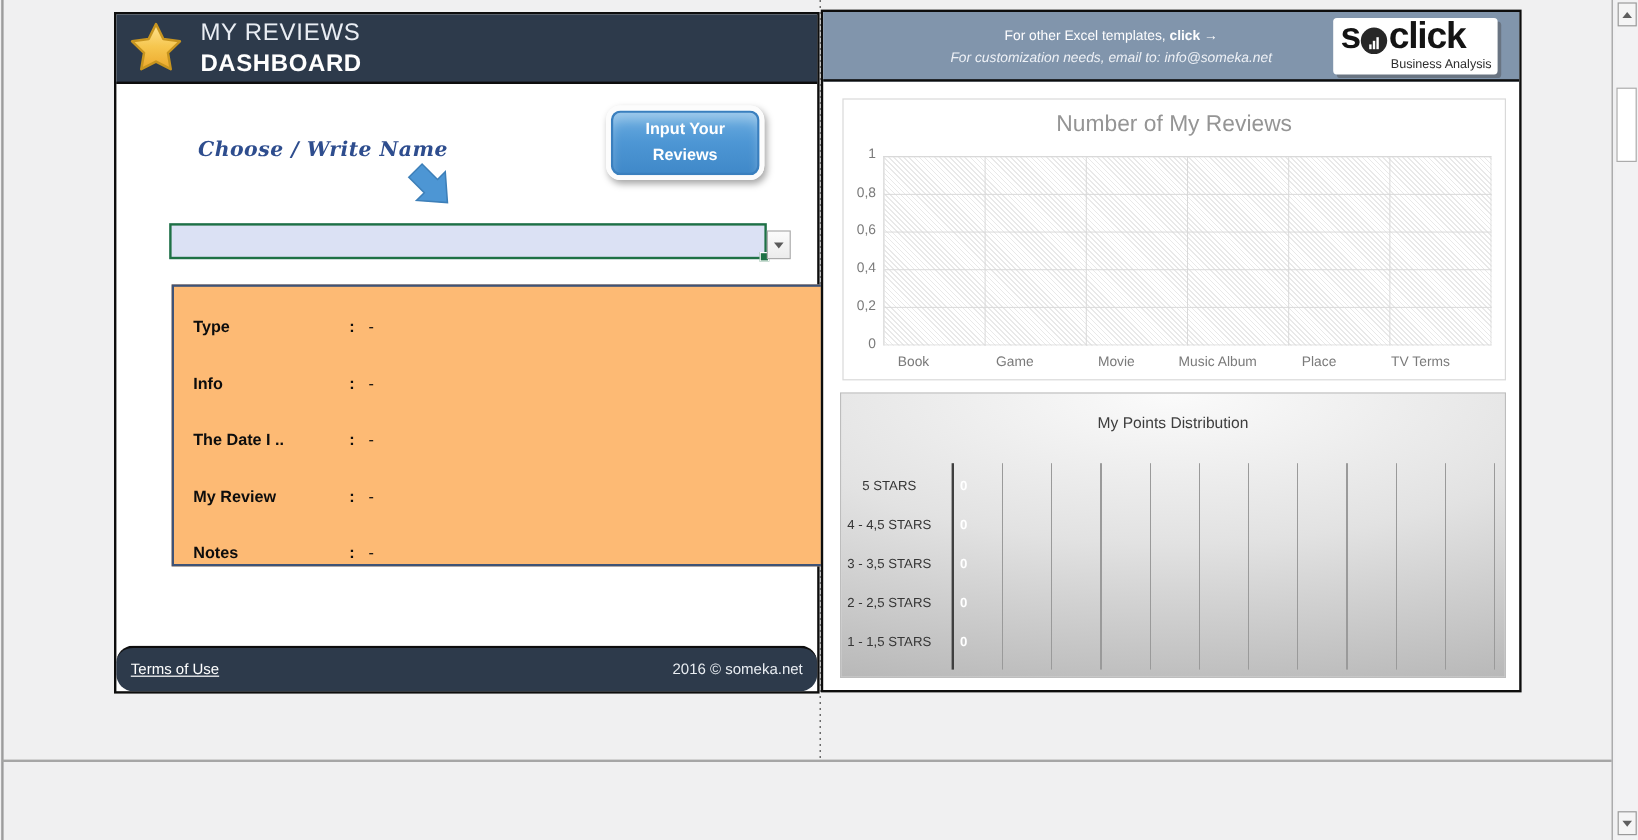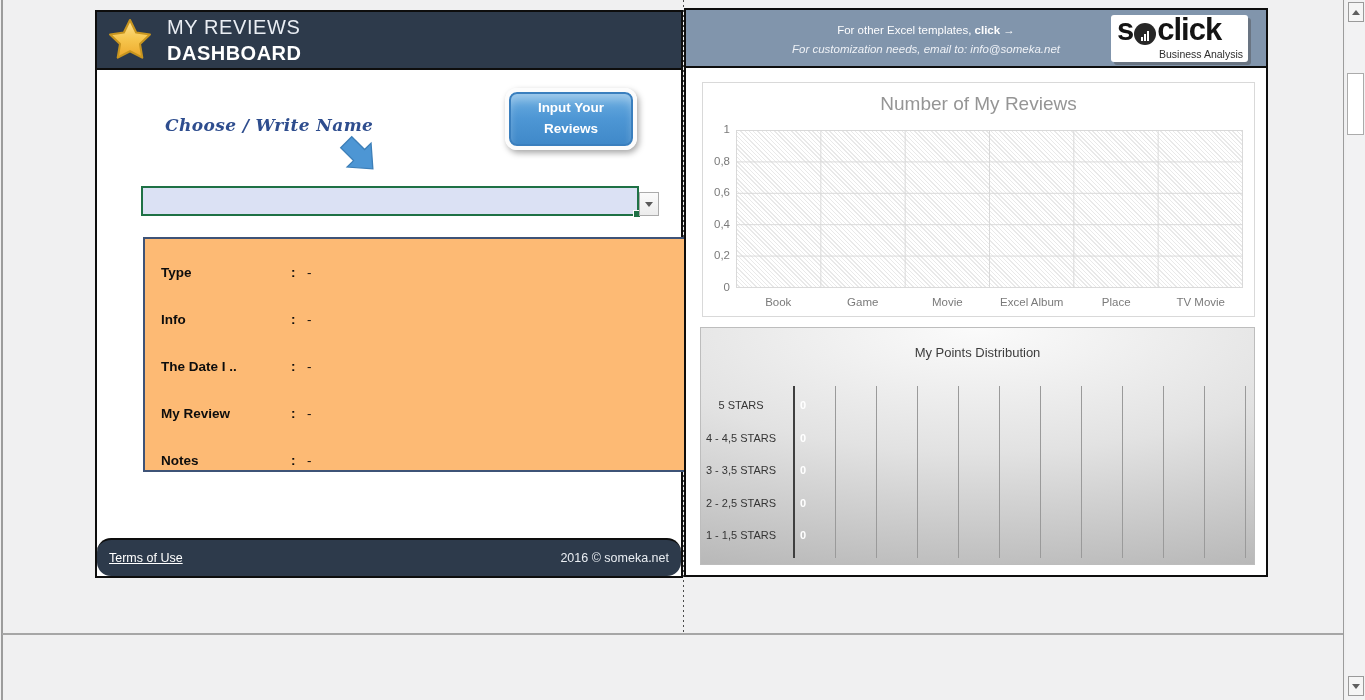--- a/index.html
+++ b/index.html
@@ -89,21 +89,21 @@
   .c1-plot { position:absolute; left:33px; top:47px; width:507px; height:158px;
     border-top:1px solid #d9d9d9; border-left:1px solid #d9d9d9;
     background-color:#fff;
     background-image:
       linear-gradient(to right, transparent calc(100% - 1px), #d9d9d9 calc(100% - 1px)),
       linear-gradient(to bottom, transparent calc(100% - 1px), #d9d9d9 calc(100% - 1px)),
       repeating-linear-gradient(45deg, #ffffff 0px, #ffffff 2px, #e9e9e9 2px, #e9e9e9 3px);
     background-size: calc(100%/6) 100%, 100% 20%, auto; }
   .c1-ytick { position:absolute; left:0; width:27px; text-align:right;
     font-size:11.5px; color:#7a7a7a; }
-  .c1-cats { position:absolute; left:33px; top:213px; width:507px; display:flex; }
+  .c1-cats { position:absolute; left:16px; top:213px; width:507px; display:flex; }
   .c1-cat { flex:1; text-align:center; font-size:11.5px; color:#7a7a7a; }
 
   
   .chart2 { position:absolute; left:14px; top:317px; width:555px; height:238px;
     background:radial-gradient(ellipse 130% 110% at 50% 0%, #fbfbfb 0%, #e2e2e2 48%, #b7b7b7 100%);
     border:1px solid #bdbdbd; }
   .c2-title { position:absolute; left:0; top:17px; width:100%; text-align:center;
     font-size:13px; color:#3d3d3d; }
   .c2-axis { position:absolute; left:92px; top:58px; width:2px; height:172px; background:#3f3f3f; }
   .c2-grid { position:absolute; left:94px; top:58px; width:452px; height:172px;
@@ -231,23 +231,23 @@
     <span class="c1-ytick" style="top:40px">1</span>
     <span class="c1-ytick" style="top:72px">0,8</span>
     <span class="c1-ytick" style="top:103px">0,6</span>
     <span class="c1-ytick" style="top:135px">0,4</span>
     <span class="c1-ytick" style="top:166px">0,2</span>
     <span class="c1-ytick" style="top:198px">0</span>
     <div class="c1-cats">
       <span class="c1-cat">Book</span>
       <span class="c1-cat">Game</span>
       <span class="c1-cat">Movie</span>
-      <span class="c1-cat">Excel Album</span>
+      <span class="c1-cat">Music Album</span>
       <span class="c1-cat">Place</span>
-      <span class="c1-cat">TV Movie</span>
+      <span class="c1-cat">TV Terms</span>
     </div>
   </div>
 
   <div class="chart2">
     <div class="c2-title">My Points Distribution</div>
     <div class="c2-grid"></div>
     <div class="c2-axis"></div>
     <span class="c2-cat" style="top:71px">5 STARS</span>
     <span class="c2-cat" style="top:104px">4 - 4,5 STARS</span>
     <span class="c2-cat" style="top:136px">3 - 3,5 STARS</span>

